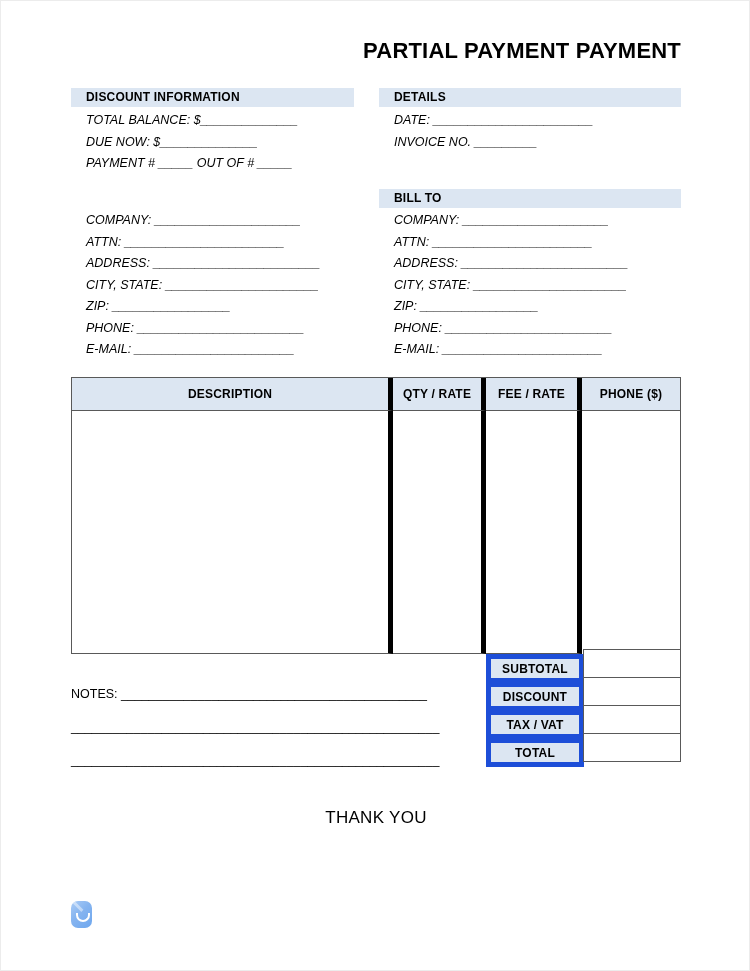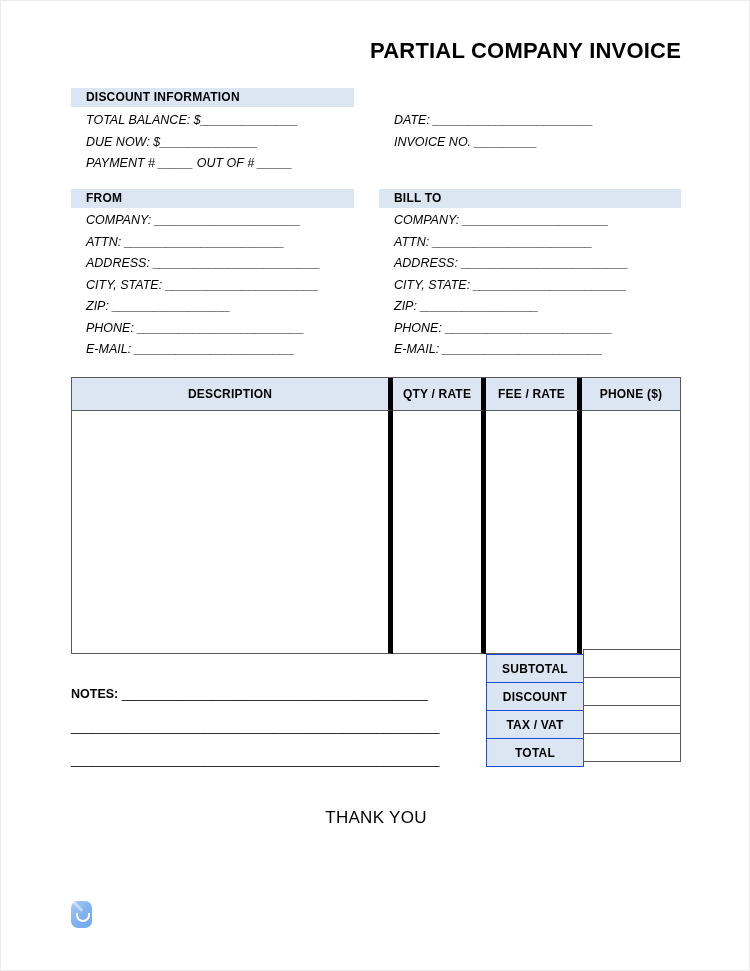--- a/index.html
+++ b/index.html
@@ -94,21 +94,21 @@
   .sum-labels {
     position: absolute;
     left: 485px;
     top: 653px;
     width: 98px;
   }
   .sum-labels .cell {
     width: 98px;
     height: 29px;
     margin-top: -1px;
-    border: 1px solid #1d4ed8;
+    border: 5px solid #1d4ed8;
     background: #dce6f2;
     display: flex;
     align-items: center;
     justify-content: center;
     font-size: 12px;
     font-weight: bold;
     letter-spacing: 0.2px;
   }
   .sum-labels .cell:first-child { margin-top: 0; }
   .sum-values {
@@ -131,21 +131,21 @@
   .sum-values .cell:first-child { margin-top: 0; }
 
   
   .note-line {
     position: absolute;
     left: 70px;
     font-size: 12.5px;
     line-height: 20px;
     white-space: nowrap;
   }
-  .note-line .lbl { font-weight: bold; }
+  .note-line .lbl { font-weight: normal; }
   .note-line.n1 { top: 683px; }
   .note-line.n2 { top: 716px; }
   .note-line.n3 { top: 749px; }
 
   
   .thank-you {
     position: absolute;
     top: 807px;
     left: 0;
     width: 750px;
@@ -185,36 +185,36 @@
     border: 2px solid #ffffff;
     border-top: none;
     border-radius: 0 0 10px 10px;
   }
 </style>
 </head>
 <body>
 
 <div class="page">
 
-  <div class="doc-title">PARTIAL COMPANY INVOICE</div>
+  <div class="doc-title">PARTIAL PAYMENT PAYMENT</div>
 
   <div class="bar left row1">DISCOUNT INFORMATION</div>
+  <div class="bar right row1">DETAILS</div>
 
   <div class="fields left row1">
     <div>TOTAL BALANCE: $______________</div>
     <div>DUE NOW: $______________</div>
     <div>PAYMENT # _____ OUT OF # _____</div>
   </div>
 
   <div class="fields right row1">
     <div>DATE: _______________________</div>
     <div>INVOICE NO. _________</div>
   </div>
 
-  <div class="bar left row2">FROM</div>
   <div class="bar right row2">BILL TO</div>
 
   <div class="fields left row2">
     <div>COMPANY: _____________________</div>
     <div>ATTN: _______________________</div>
     <div>ADDRESS: ________________________</div>
     <div>CITY, STATE: ______________________</div>
     <div>ZIP: _________________</div>
     <div>PHONE: ________________________</div>
     <div>E-MAIL: _______________________</div>

